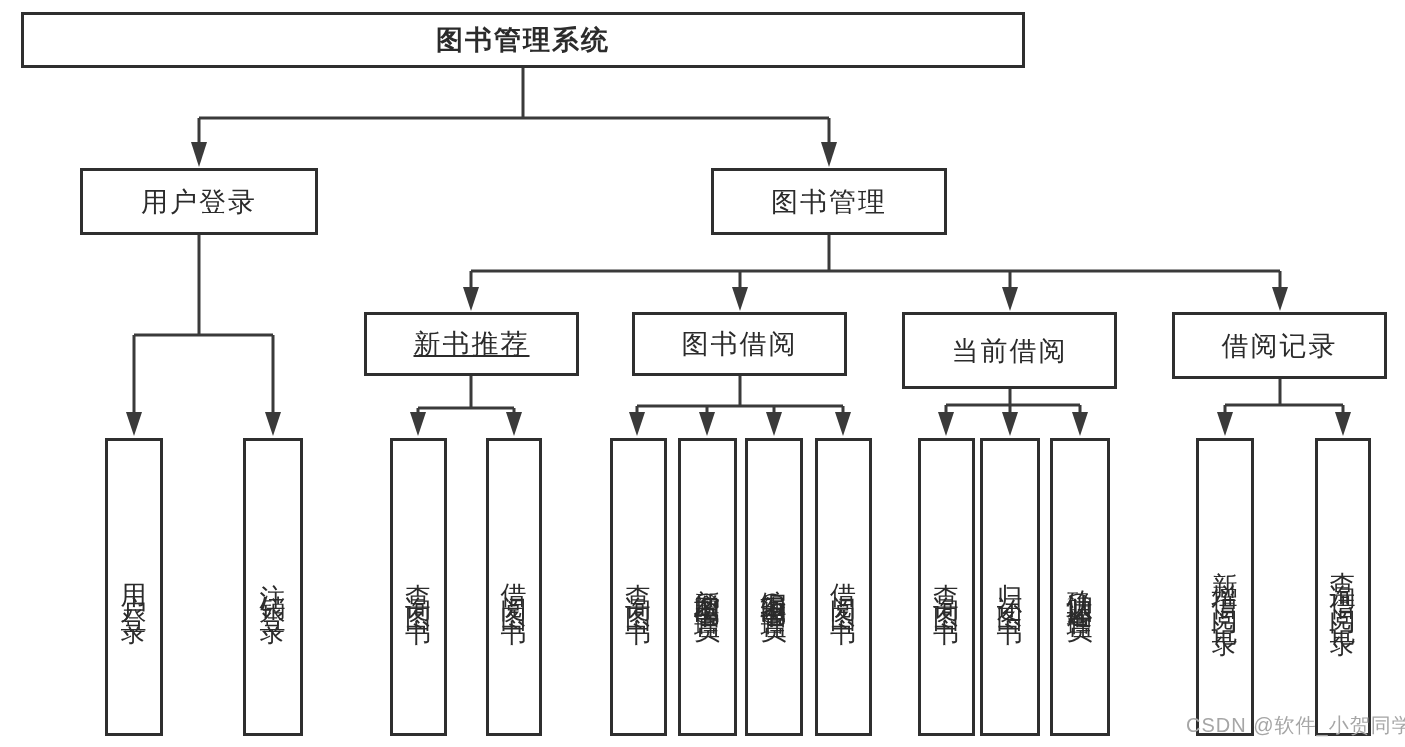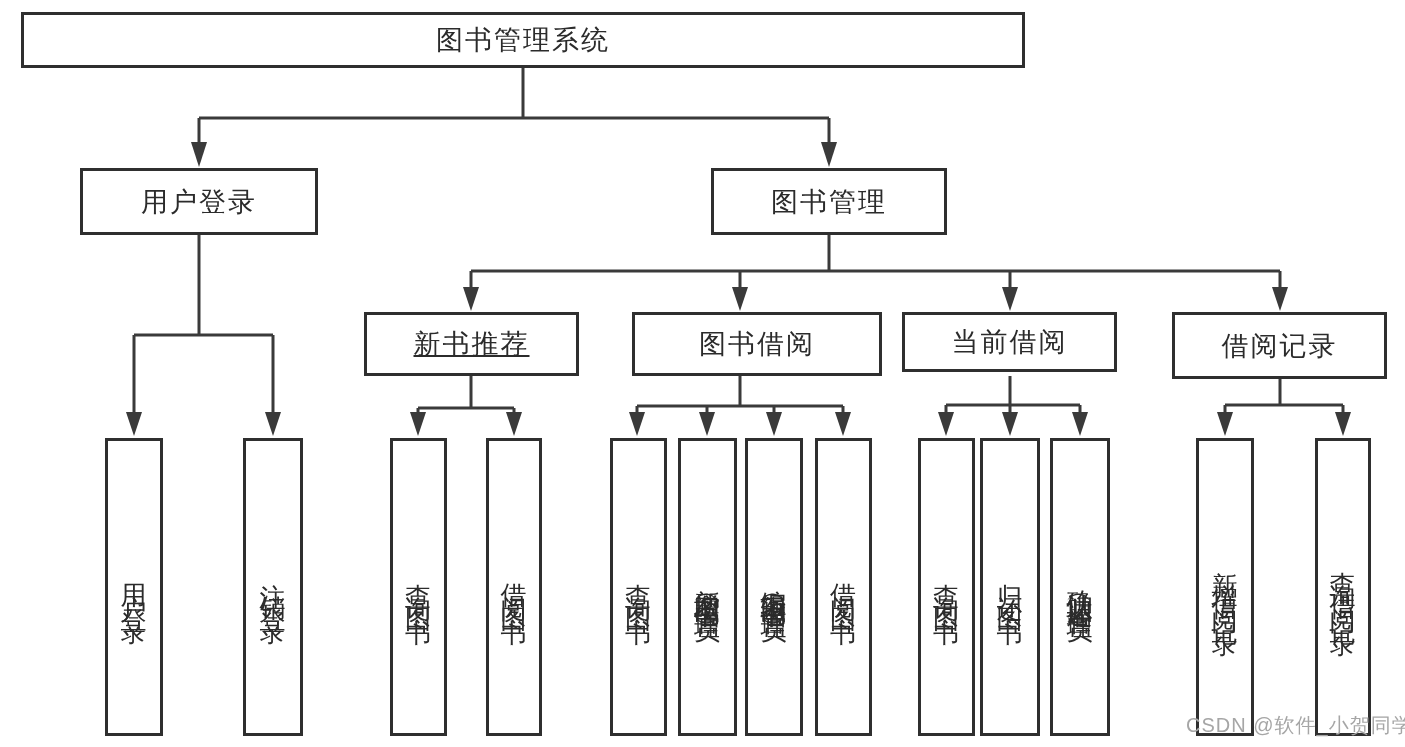--- a/index.html
+++ b/index.html
@@ -112,38 +112,38 @@
 
     <g stroke="#3a3a3a" stroke-width="3" fill="none">
       <path d="M1280 376 V405 M1225 405 H1343 M1225 405 V413 M1343 405 V413"></path>
     </g>
     <g fill="#3a3a3a" stroke="none">
       <polygon points="1217,412 1233,412 1225,436"></polygon>
       <polygon points="1335,412 1351,412 1343,436"></polygon>
     </g>
   </svg>
 
-  <div class="box" style="left:21px; top:12px; width:1004px; height:56px;">
+  <div class="box" style="left:21px; top:12px; width:1004px; height:56px;font-weight:bold;">
     <span class="hlabel">图书管理系统</span>
   </div>
 
   <div class="box" style="left:80px; top:168px; width:238px; height:67px;">
     <span class="hlabel">用户登录</span>
   </div>
   <div class="box" style="left:711px; top:168px; width:236px; height:67px;">
     <span class="hlabel">图书管理</span>
   </div>
 
   <div class="box" style="left:364px; top:312px; width:215px; height:64px;text-decoration:underline;">
     <span class="hlabel">新书推荐</span>
   </div>
-  <div class="box" style="left:632px; top:312px; width:250px; height:64px;">
+  <div class="box" style="left:632px; top:312px; width:215px; height:64px;">
     <span class="hlabel">图书借阅</span>
   </div>
-  <div class="box" style="left:902px; top:312px; width:215px; height:60px;">
+  <div class="box" style="left:902px; top:312px; width:215px; height:77px;">
     <span class="hlabel">当前借阅</span>
   </div>
   <div class="box" style="left:1172px; top:312px; width:215px; height:67px;">
     <span class="hlabel">借阅记录</span>
   </div>
 
   <div class="box" style="left:105px; top:438px; width:58px; height:298px;">
     <span class="vlabel">用户登录</span>
   </div>
   <div class="box" style="left:243px; top:438px; width:60px; height:298px;">

